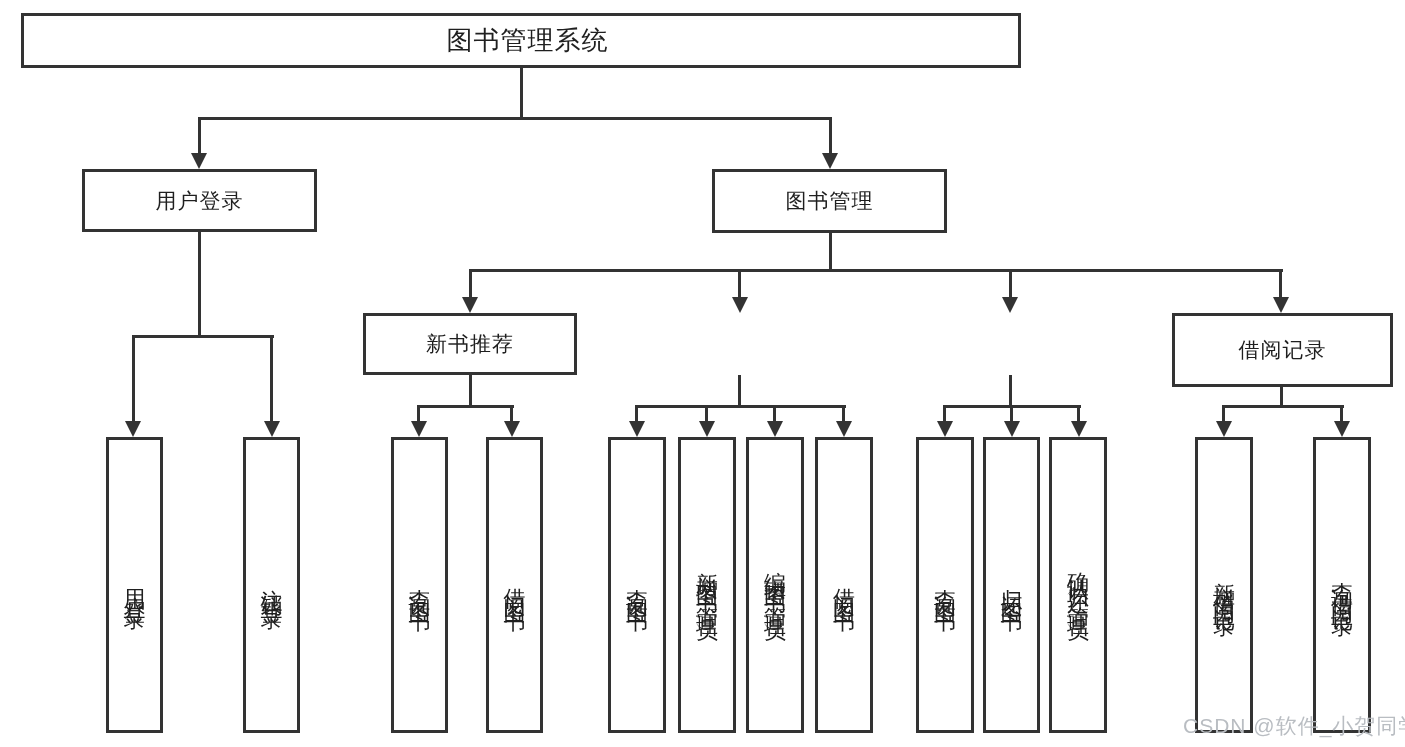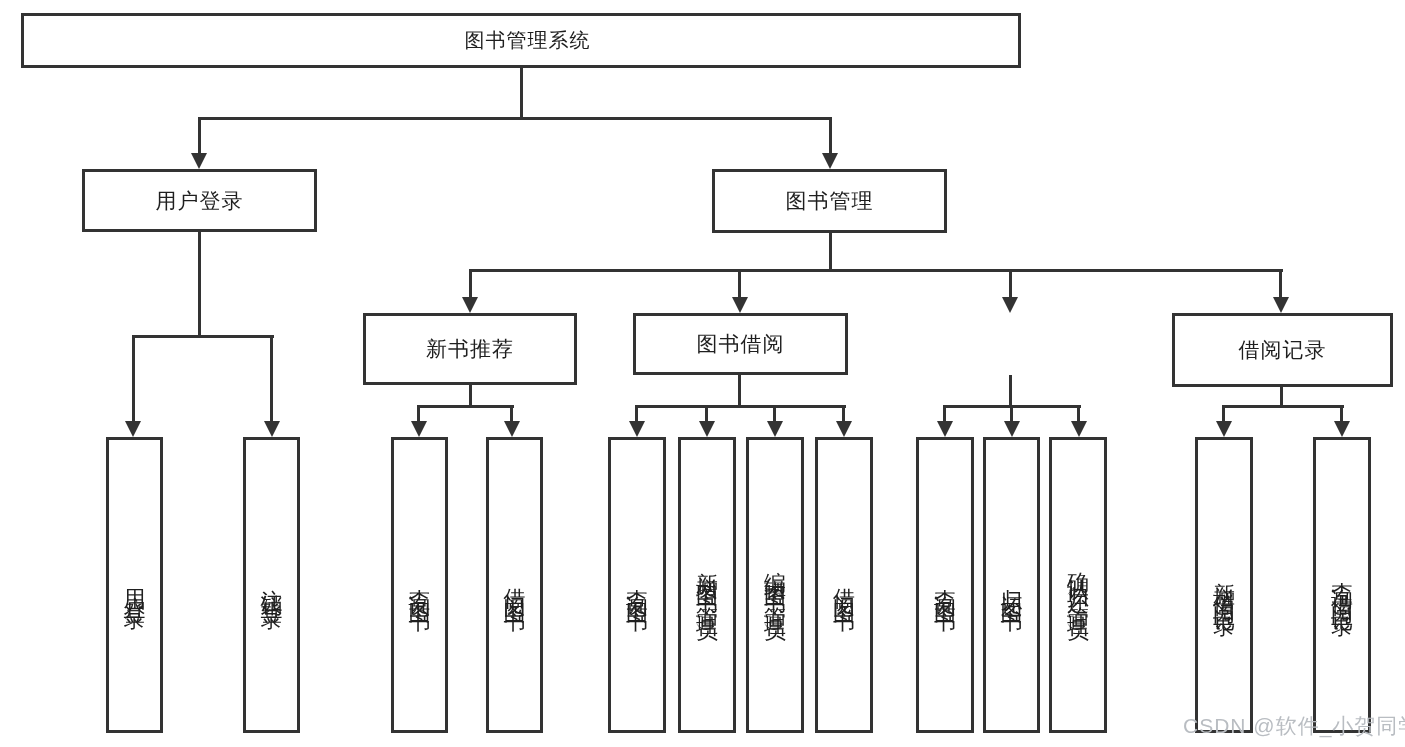--- a/index.html
+++ b/index.html
@@ -1,21 +1,21 @@
 <!DOCTYPE html>
 <html><head>
 <meta charset="utf-8">
 <style>
   html,body{margin:0;padding:0;background:#fff;}
   .stage{position:relative;width:1405px;height:747px;background:#ffffff;overflow:hidden;
          font-family:"Liberation Sans","DejaVu Sans",sans-serif;}
   .box{position:absolute;box-sizing:border-box;border:3px solid #333333;background:#ffffff;
        display:flex;align-items:center;justify-content:center;color:#1f1f1f;}
   .h{font-size:21px;letter-spacing:1px;}
-  .root{font-size:20px;padding-left:13px;}
+  .root{font-size:26px;padding-left:13px;}
   .v{writing-mode:vertical-rl;font-size:22px;letter-spacing:7px;line-height:1;}
   .line{position:absolute;background:#333333;}
   .arrow{position:absolute;width:0;height:0;border-left:8px solid transparent;
          border-right:8px solid transparent;border-top:16px solid #333333;}
   .watermark{position:absolute;left:1183px;top:712px;font-size:21px;color:#b9bdc2;
              letter-spacing:1px;white-space:nowrap;}
 </style>
 </head>
 <body>
 
@@ -81,22 +81,21 @@
   <div class="arrow" style="left:1334px;top:421px;"></div>
 
   <div class="box h root" style="left:21px;top:13px;width:1000px;height:55px;">图书管理系统</div>
 
   <div class="box h" style="left:82px;top:169px;width:235px;height:63px;">用户登录</div>
   <div class="box h" style="left:712px;top:169px;width:235px;height:64px;">图书管理</div>
 
   <div class="box v" style="left:106px;top:437px;width:57px;height:296px;">用户登录</div>
   <div class="box v" style="left:243px;top:437px;width:57px;height:296px;">注销登录</div>
 
-  <div class="box h" style="left:363px;top:313px;width:214px;height:72px;">新书推荐</div>
-  <div class="box h" style="left:633px;top:313px;width:215px;height:62px;">图书借阅</div>
+  <div class="box h" style="left:363px;top:313px;width:214px;height:62px;">新书推荐</div>
   <div class="box h" style="left:1172px;top:313px;width:221px;height:74px;">借阅记录</div>
 
   <div class="box v" style="left:391px;top:437px;width:57px;height:296px;">查询图书</div>
   <div class="box v" style="left:486px;top:437px;width:57px;height:296px;">借阅图书</div>
 
   <div class="box v" style="left:608px;top:437px;width:58px;height:296px;">查询图书</div>
   <div class="box v" style="left:678px;top:437px;width:58px;height:296px;">新增图书（管理员）</div>
   <div class="box v" style="left:746px;top:437px;width:58px;height:296px;">编辑图书（管理员）</div>
   <div class="box v" style="left:815px;top:437px;width:58px;height:296px;">借阅图书</div>
 

